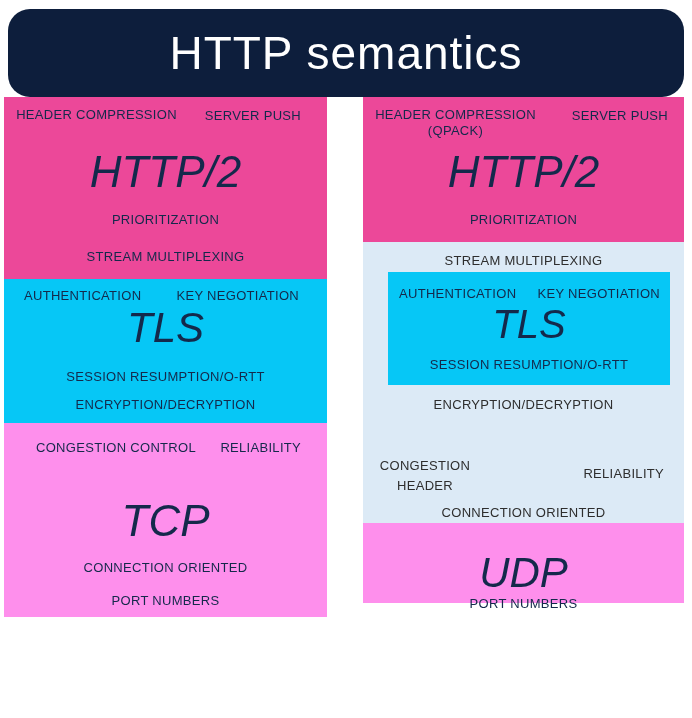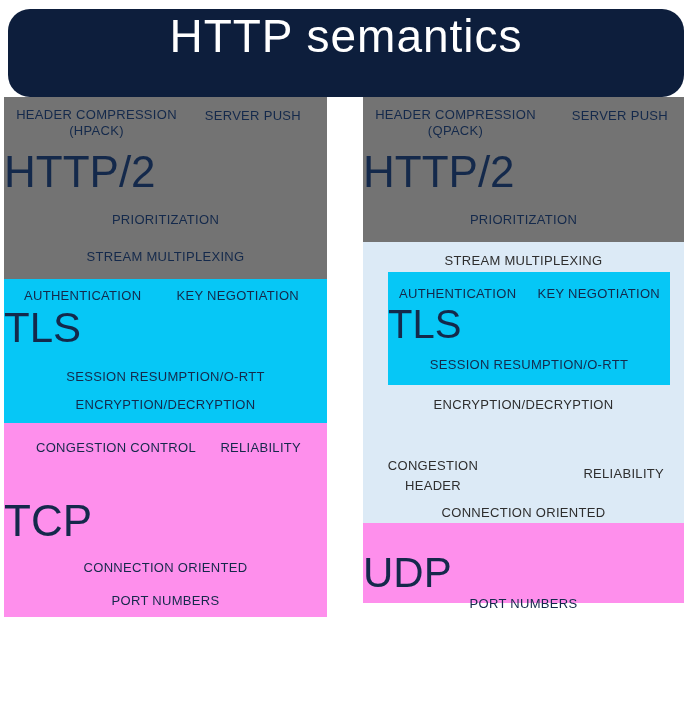--- a/index.html
+++ b/index.html
@@ -2,57 +2,56 @@
 <html><head>
 <meta charset="utf-8">
 <style>
   html,body{margin:0;padding:0;background:#ffffff;}
   .stage{
     position:relative;width:692px;height:718px;background:#ffffff;overflow:hidden;
     font-family:"Liberation Sans", sans-serif;
   }
   .banner{
     position:absolute;left:8px;width:676px;background:#0D1E3C;border-radius:22px;
-    color:#ffffff;display:flex;justify-content:center;
+    color:#ffffff;display:flex;align-items:center;justify-content:center;
   }
   .banner-text{font-size:46px;letter-spacing:1px;}
   .panel{position:absolute;}
   .col-left{left:4px;width:323px;}
   .col-right{left:363px;width:321px;}
-  .bg-blue{background:#737373;}
+  .bg-blue{background:#ec4899;}
   .bg-cyan{background:#06C7F6;}
   .bg-pink{background:#FE8FEC;}
   .bg-pale{background:#DCEAF6;}
   .lbl{
     position:absolute;font-size:13px;letter-spacing:0.3px;color:#14294B;
     white-space:nowrap;line-height:1.25;
   }
   .lbl.center{left:0;right:0;text-align:center;}
   .lbl.dark{color:#2E2E2E;}
   .big{
-    position:absolute;left:0;right:0;color:#14294B;
-    line-height:1;white-space:nowrap;
+    position:absolute;left:0;right:0;text-align:center;color:#14294B;
+    line-height:1;white-space:nowrap;font-style:italic;
   }
   .big.dark{color:#131313;}
   .hdr-block{position:absolute;text-align:center;line-height:1.25;}
   .tlsbox{position:absolute;}
 </style>
 </head>
 <body>
 
 <div class="stage">
 
   <div class="banner" style="top:9px;height:88px;">
     <span class="banner-text">HTTP semantics</span>
   </div>
 
   <div class="panel col-left bg-blue" style="top:97px;height:182px;">
     <div class="hdr-block lbl" style="left:10px;top:10px;width:165px;white-space:normal;">
       <div>HEADER COMPRESSION</div>
-      <div>(HPACK)</div>
     </div>
     <div class="lbl" style="right:26px;top:11px;">SERVER PUSH</div>
     <div class="big" style="top:53px;font-size:44px;">HTTP/2</div>
     <div class="lbl center" style="top:115px;">PRIORITIZATION</div>
     <div class="lbl center" style="top:152px;">STREAM MULTIPLEXING</div>
   </div>
 
   <div class="panel col-left bg-cyan" style="top:279px;height:144px;">
     <div class="lbl" style="left:20px;top:9px;">AUTHENTICATION</div>
     <div class="lbl" style="right:28px;top:9px;">KEY NEGOTIATION</div>
@@ -84,21 +83,21 @@
 
     <div class="tlsbox bg-cyan" style="left:25px;top:30px;width:282px;height:113px;">
       <div class="lbl" style="left:11px;top:14px;">AUTHENTICATION</div>
       <div class="lbl" style="right:10px;top:14px;">KEY NEGOTIATION</div>
       <div class="big" style="top:32px;font-size:40px;">TLS</div>
       <div class="lbl center" style="top:85px;">SESSION RESUMPTION/O-RTT</div>
     </div>
 
     <div class="lbl dark center" style="top:155px;">ENCRYPTION/DECRYPTION</div>
 
-    <div class="hdr-block lbl dark" style="left:14px;top:214px;width:96px;white-space:normal;line-height:1.55;margin-left:8px;">
+    <div class="hdr-block lbl dark" style="left:14px;top:214px;width:96px;white-space:normal;line-height:1.55;">
       <div>CONGESTION</div>
       <div>HEADER</div>
     </div>
     <div class="lbl dark" style="right:20px;top:224px;">RELIABILITY</div>
 
     <div class="lbl dark center" style="top:263px;">CONNECTION ORIENTED</div>
   </div>
 
   <div class="panel col-right bg-pink" style="top:523px;height:80px;">
     <div class="big" style="top:29px;font-size:42px;">UDP</div>

